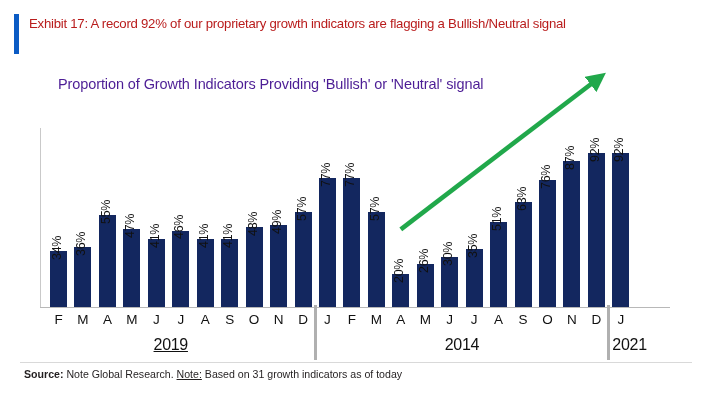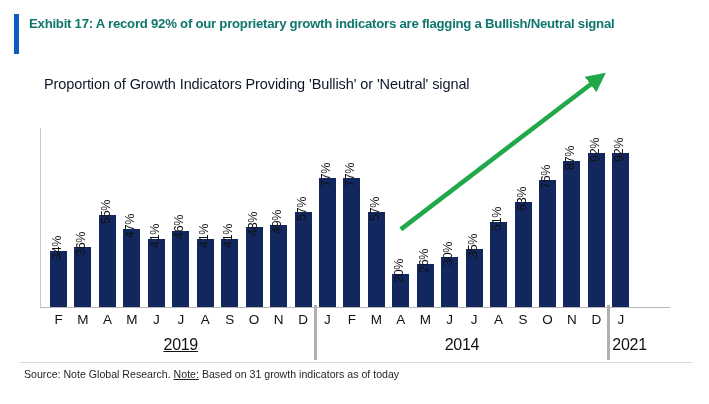--- a/index.html
+++ b/index.html
@@ -15,28 +15,28 @@
 
   
   .title-wrap{
     position:absolute;left:14px;top:14px;width:680px;
     display:flex;align-items:flex-start;
   }
   .title-accent{
     width:5px;height:40px;background:#0B5BC4;flex:0 0 5px;margin-right:10px;
   }
   .title-text{
-    font-size:13.2px;font-weight:bold;line-height:1.45;
-    letter-spacing:-0.25px;color:#0f766e;max-width:655px;
+    font-size:13.2px;font-weight:normal;line-height:1.45;
+    letter-spacing:-0.25px;color:#b91c1c;max-width:655px;
   }
 
   
   .subtitle{
-    position:absolute;left:44px;top:76px;
-    font-size:14.5px;color:#0f172a;letter-spacing:-0.1px;white-space:nowrap;
+    position:absolute;left:58px;top:76px;
+    font-size:14.5px;color:#4c1d95;letter-spacing:-0.1px;white-space:nowrap;
   }
 
   
   .plot{
     position:absolute;left:40px;top:60px;width:630px;height:248px;
   }
   .axis-line{
     position:absolute;left:40px;top:307px;width:630px;height:1px;
     background:#b8b8b8;
   }
@@ -72,21 +72,21 @@
   
   .arrow-svg{position:absolute;left:0;top:0;width:709px;height:404px;pointer-events:none;}
 
   
   .footer-rule{
     position:absolute;left:20px;top:362px;width:672px;height:1px;background:#d9d9d9;
   }
   .source{
     position:absolute;left:24px;top:368px;font-size:10.6px;color:#231f20;white-space:nowrap;
   }
-  .source b{font-weight:normal;}
+  .source b{font-weight:bold;}
   .source .note{font-weight:normal;text-decoration:underline;}
   .watermark{
     position:absolute;right:18px;top:385px;
     font-size:10.5px;color:#a6a6a6;letter-spacing:0.4px;white-space:nowrap;
   }
 </style>
 </head>
 <body>
 
 <div id="exhibit">
@@ -169,21 +169,21 @@
       <div class="month" style="left: 388.8px;">A</div>
       <div class="month" style="left: 413.25px;">M</div>
       <div class="month" style="left: 437.7px;">J</div>
       <div class="month" style="left: 462.15px;">J</div>
       <div class="month" style="left: 486.6px;">A</div>
       <div class="month" style="left: 511.05px;">S</div>
       <div class="month" style="left: 535.5px;">O</div>
       <div class="month" style="left: 559.95px;">N</div>
       <div class="month" style="left: 584.4px;">D</div>
       <div class="month" style="left: 608.85px;">J</div>
-      <div class="yearlabel" style="left: 50px; width: 261.5px; text-decoration: underline;">2019</div>
+      <div class="yearlabel" style="left: 40px; width: 261.5px; text-decoration: underline;">2019</div>
       <div class="yearlabel" style="left: 318.95px; width: 285.95px;">2014</div>
       <div class="year-sep" style="left: 313.95px; top: 305px; height: 55px;"></div>
       <div class="yearlabel" style="left: 612.35px; width: 17px;">2021</div>
       <div class="year-sep" style="left: 607.35px; top: 305px; height: 55px;"></div>
     </div>
 
   <svg class="arrow-svg" viewBox="0 0 709 404">
     <defs>
       <marker id="arrowhead" markerWidth="4.2" markerHeight="4.2" refX="1.6" refY="2.1" orient="auto">
         <polygon points="0,0 4.2,2.1 0,4.2" fill="#21A84B"></polygon>

